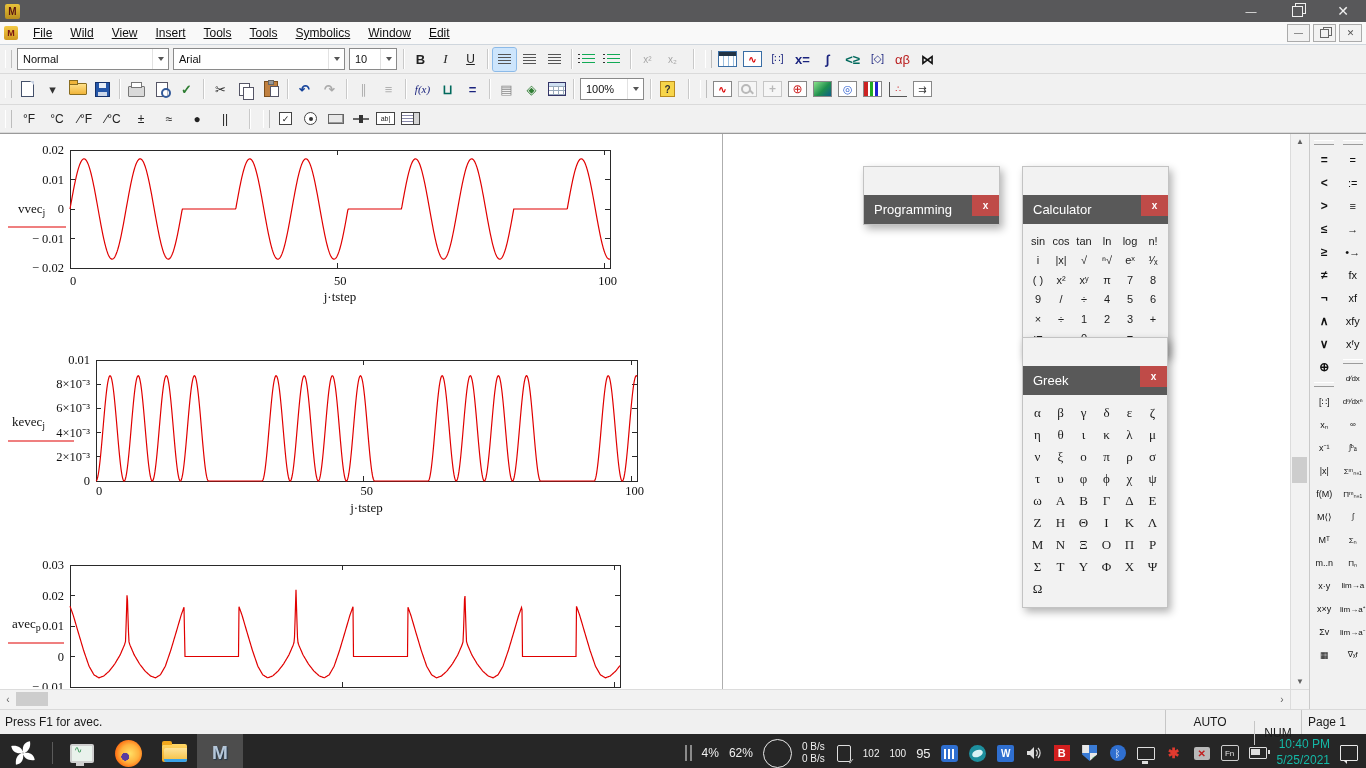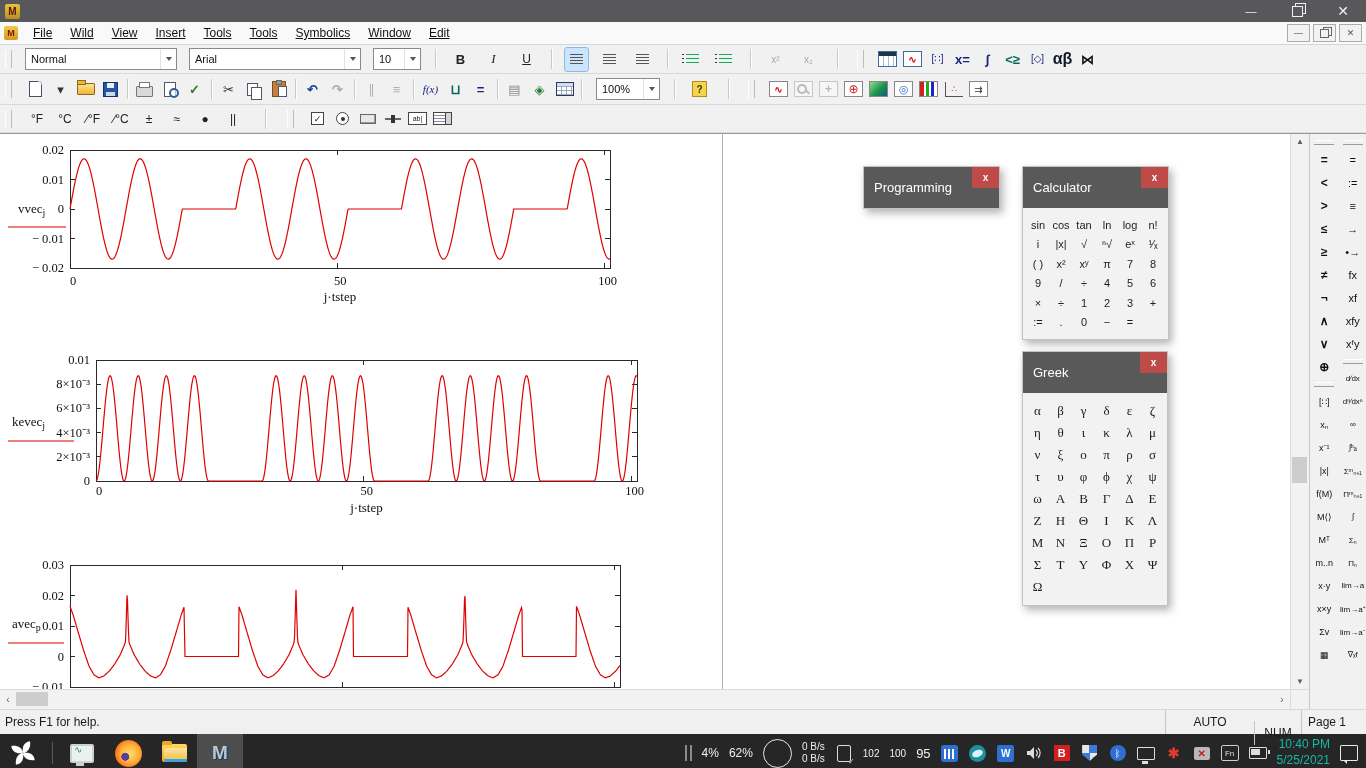--- a/index.html
+++ b/index.html
@@ -22,21 +22,21 @@
   .doc-icon{width:14px;height:14px;margin:0 6px 0 4px;background:linear-gradient(180deg,#f4ca45,#d09a22);
             color:#7a1713;font-weight:bold;font-size:9px;display:flex;align-items:center;justify-content:center;border-radius:2px;}
   .menu-item{padding:8px 9px;cursor:default;text-decoration:underline;}
   .doc-btns{margin-left:auto;display:flex;gap:3px;margin-right:4px;}
   .doc-btn{width:21px;height:16px;background:#f2f2f2;border:1px solid #ababab;display:flex;align-items:center;justify-content:center;color:#555;font-size:9px;}
   .doc-restore{position:relative;width:7px;height:7px;border:1px solid #666;}
   .doc-restore::before{content:"";position:absolute;left:2px;top:-3px;width:7px;height:7px;border:1px solid #666;}
   .doc-restore::after{content:"";position:absolute;left:-1px;top:-1px;width:7px;height:7px;background:#f2f2f2;border:1px solid #666;}
 
   
-  .toolbar{background:#f1f1f1;display:flex;align-items:center;border-bottom:1px solid #dadada;padding:0 2px;gap:8px;}
+  .toolbar{background:#f1f1f1;display:flex;align-items:center;border-bottom:1px solid #dadada;padding:0 2px;}
   .tb-fmt{height:28px;}
   .tb-std{height:30px;}
   .tb-cust{height:27px;}
   .grip{width:5px;height:18px;margin:0 3px;border-left:1px solid #fff;border-right:1px solid #bdbdbd;}
   .sep{width:1px;height:20px;background:#c9c9c9;box-shadow:1px 0 0 #fff;margin:0 4px;}
   .dd{height:20px;background:#fff;border:1px solid #8a8a8a;display:flex;align-items:center;font-size:11px;color:#111;margin:0 2px;}
   .dd .val{padding-left:5px;flex:1;white-space:nowrap;overflow:hidden;}
   .dd .chev{width:15px;height:100%;display:flex;align-items:center;justify-content:center;border-left:1px solid #e2e2e2;}
   .dd .chev::before{content:"";border-left:3.5px solid transparent;border-right:3.5px solid transparent;border-top:4px solid #555;}
   .tb-btn{height:23px;min-width:23px;display:flex;align-items:center;justify-content:center;border-radius:2px;margin:0 1px;position:relative;}
@@ -129,21 +129,21 @@
   .dock-col{width:29px;display:flex;flex-direction:column;align-items:center;}
   .dock-handle{width:20px;height:3px;border-top:1px solid #fff;border-bottom:1px solid #9c9c9c;margin:4px 0 3px;}
   .dock-item{width:26px;height:23px;display:flex;align-items:center;justify-content:center;color:#111;cursor:default;}
   .dk-bool{font-size:12px;font-weight:600;}
   .dk-eval{font-size:11px;}
   .dk-matrix{font-size:9px;}
   .dk-calc{font-size:8px;}
 
   
   .palette{position:absolute;background:#f2f2f2;border:1px solid #c3c3c3;box-shadow:3px 4px 8px rgba(0,0,0,.3);}
-  .pal-title{height:41px;background:#595959;color:#fff;font-size:13px;display:flex;align-items:center;padding-left:10px;}
+  .pal-title{height:29px;background:#595959;color:#fff;font-size:13px;display:flex;align-items:center;padding-left:10px;margin-top:28px;}
   .pal-close{margin-left:auto;width:27px;height:21px;background:#bf4b48;color:#fff;font-size:10px;font-weight:bold;
              display:flex;align-items:center;justify-content:center;margin-right:0px;align-self:flex-start;}
   .pal-body{display:grid;justify-content:center;align-content:center;}
   .pal-key{display:flex;align-items:center;justify-content:center;color:#1c1c1c;cursor:default;}
   #prog-body{grid-template-columns:64px 66px;grid-auto-rows:23px;padding:6px 0;font-size:12px;}
   #calc-body{grid-template-columns:repeat(6,23px);grid-auto-rows:19.5px;padding:7px 2px;font-size:11px;}
   #greek-body{grid-template-columns:repeat(6,23px);grid-auto-rows:22px;padding:7px 2px;font-size:13px;font-family:"Liberation Serif",serif;}
 
   
   .statusbar{height:24px;background:#f0f0f0;border-top:1px solid #d9d9d9;display:flex;align-items:center;font-size:12px;color:#1a1a1a;}
@@ -308,21 +308,21 @@
         <div class="tb-btn" data-name="calculus-palette-button">
           <span data-name="calculus-palette-icon" class="glyph" style="color: rgb(26, 35, 126); font-size: 13px; font-weight: bold;">∫</span>
         </div>
         <div class="tb-btn" data-name="boolean-palette-button">
           <span data-name="boolean-palette-icon" class="glyph" style="color: rgb(0, 105, 92); font-size: 13px; font-weight: bold;">&lt;≥</span>
         </div>
         <div class="tb-btn" data-name="programming-palette-button">
           <span data-name="programming-palette-icon" class="glyph" style="color: rgb(26, 35, 126); font-size: 10px;">[◇]</span>
         </div>
         <div class="tb-btn" data-name="greek-palette-button">
-          <span data-name="greek-palette-icon" class="glyph" style="color: #0f172a; font-size: 16px; font-weight: bold;">αβ</span>
+          <span data-name="greek-palette-icon" class="glyph" style="color: #b91c1c; font-size: 13px; font-weight: normal;">αβ</span>
         </div>
         <div class="tb-btn" data-name="symbolics-palette-button">
           <span data-name="symbolics-palette-icon" class="glyph" style="color: rgb(17, 17, 17); font-size: 13px; font-weight: bold;">⋈</span>
         </div>
       </div>
   </div>
 
   <div class="toolbar tb-std" data-name="standard-toolbar">
     <div class="grip" data-name="toolbar-grip"></div>
     <div id="std-groups" style="display:flex;align-items:center;">
@@ -617,21 +617,21 @@
               <div class="pal-key" data-name="calc-key-3">3</div>
               <div class="pal-key" data-name="calc-key-item-29">+</div>
               <div class="pal-key" data-name="calc-key-item-30">:=</div>
               <div class="pal-key" data-name="calc-key-item-31">.</div>
               <div class="pal-key" data-name="calc-key-0">0</div>
               <div class="pal-key" data-name="calc-key-item-33">−</div>
               <div class="pal-key" data-name="calc-key-item-34">=</div>
             </div>
         </div>
 
-        <div class="palette" style="left:1022px;top:217px;width:144px;" data-name="greek-palette">
+        <div class="palette" style="left:1022px;top:203px;width:144px;" data-name="greek-palette">
           <div class="pal-title" data-name="greek-palette-titlebar">
             <span data-name="greek-palette-title">Greek</span>
             <span class="pal-close" data-name="greek-close-button">x</span>
           </div>
           <div class="pal-body" id="greek-body">
               <div class="pal-key" data-name="greek-letter-0">α</div>
               <div class="pal-key" data-name="greek-letter-1">β</div>
               <div class="pal-key" data-name="greek-letter-2">γ</div>
               <div class="pal-key" data-name="greek-letter-3">δ</div>
               <div class="pal-key" data-name="greek-letter-4">ε</div>
@@ -754,21 +754,21 @@
             <div class="dock-item dk-calc" data-name="calculus-op-9">lim→a</div>
             <div class="dock-item dk-calc" data-name="calculus-op-10">lim→a⁺</div>
             <div class="dock-item dk-calc" data-name="calculus-op-11">lim→a⁻</div>
             <div class="dock-item dk-calc" data-name="calculus-op-12">∇ₓf</div>
           </div>
       </div>
     </div>
   </div>
 
   <div class="statusbar" data-name="status-bar">
-    <span class="sb-msg" data-name="status-message">Press F1 for help.</span>
+    <span class="sb-msg" data-name="status-message">Press F1 for avec.</span>
     <span class="sb-field sb-auto" data-name="calc-mode-indicator">AUTO</span>
     <span class="sb-field sb-num" data-name="num-lock-indicator">NUM</span>
     <span class="sb-field sb-page" data-name="page-indicator">Page 1</span>
   </div>
 
   <div class="taskbar" data-name="taskbar">
     <div class="tb-item start-btn" data-name="start-button">
       <svg width="30" height="30" viewBox="0 0 32 32" data-name="start-pinwheel-icon">
         <g fill="#ffffff">
           <path d="M16.5 16.5 C 14.5 10.5, 16.5 4.5, 23.5 3.5 C 24.5 10.5, 21.5 14.5, 16.5 16.5 Z"></path>

